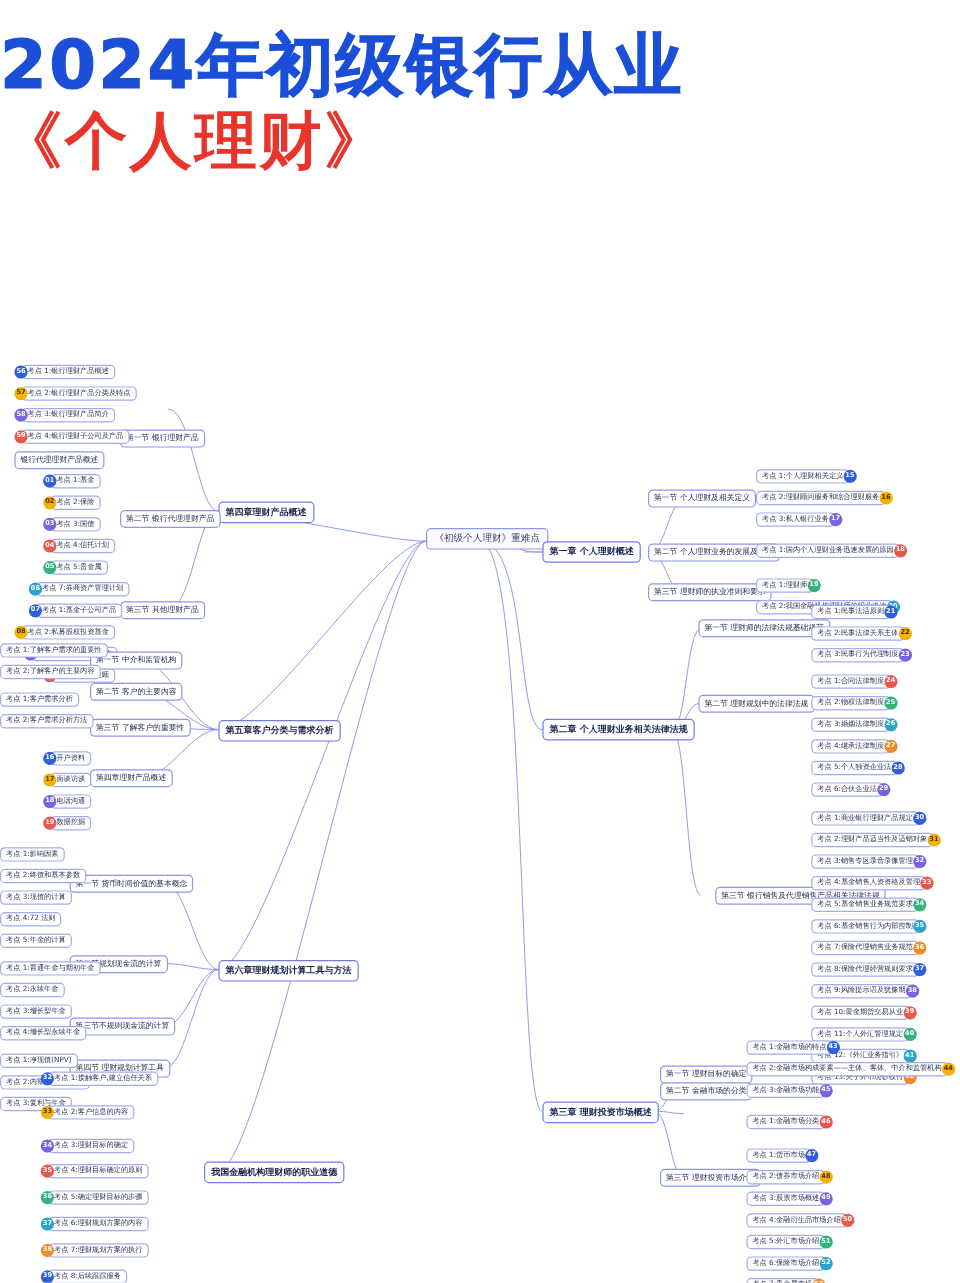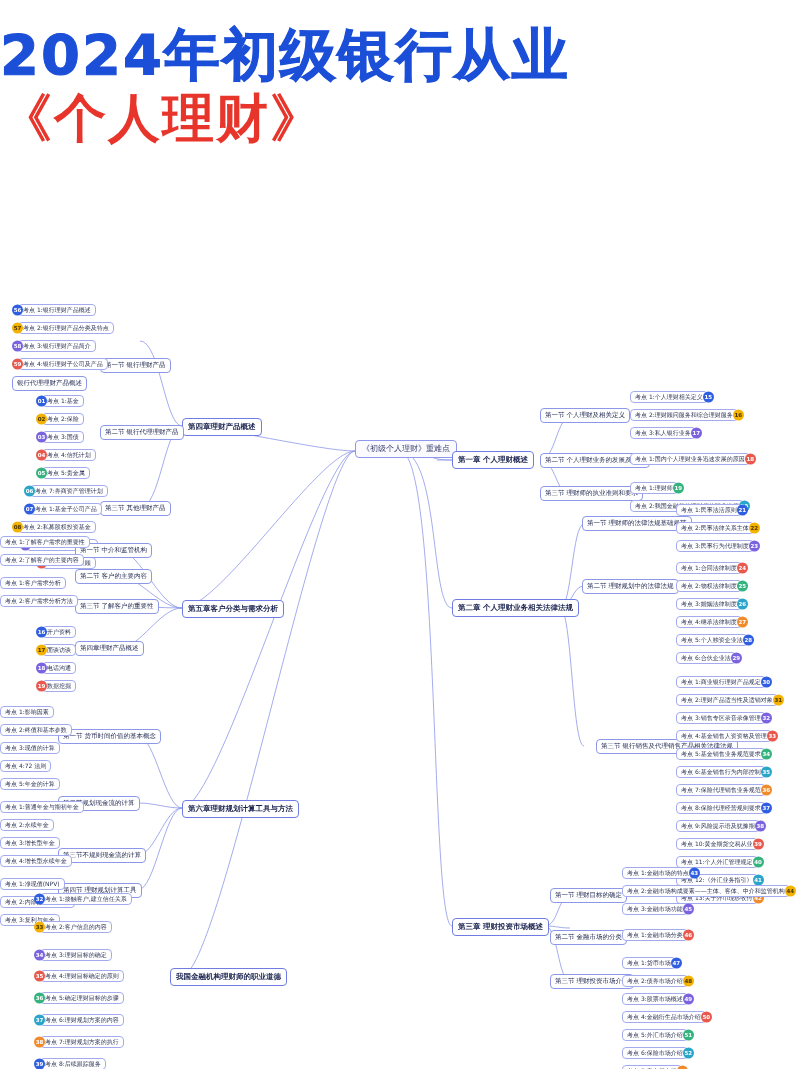--- a/index.html
+++ b/index.html
@@ -302,21 +302,21 @@
     <span class="badge r b-orange">42</span>
     <span>考点 13:关于外币现钞收付</span>
   </div>
 
   <div class="node n-l1" style="left:452px;top:622px;">
     <span>第三章 理财投资市场概述</span>
   </div>
   <div class="node n-l2" style="left:550px;top:592px;">
     <span>第一节 理财目标的确定</span>
   </div>
-  <div class="node n-l2" style="left:550px;top:634px;">
+  <div class="node n-l2" style="left:550px;top:606px;">
     <span>第二节 金融市场的分类</span>
   </div>
   <div class="node n-l2" style="left:550px;top:678px;">
     <span>第三节 理财投资市场介绍</span>
   </div>
   <div class="node n-l3" style="left:622px;top:571px;">
     <span class="badge r b-blue">43</span>
     <span>考点 1:金融市场的特点</span>
   </div>
   <div class="node n-l3" style="left:622px;top:589px;">

